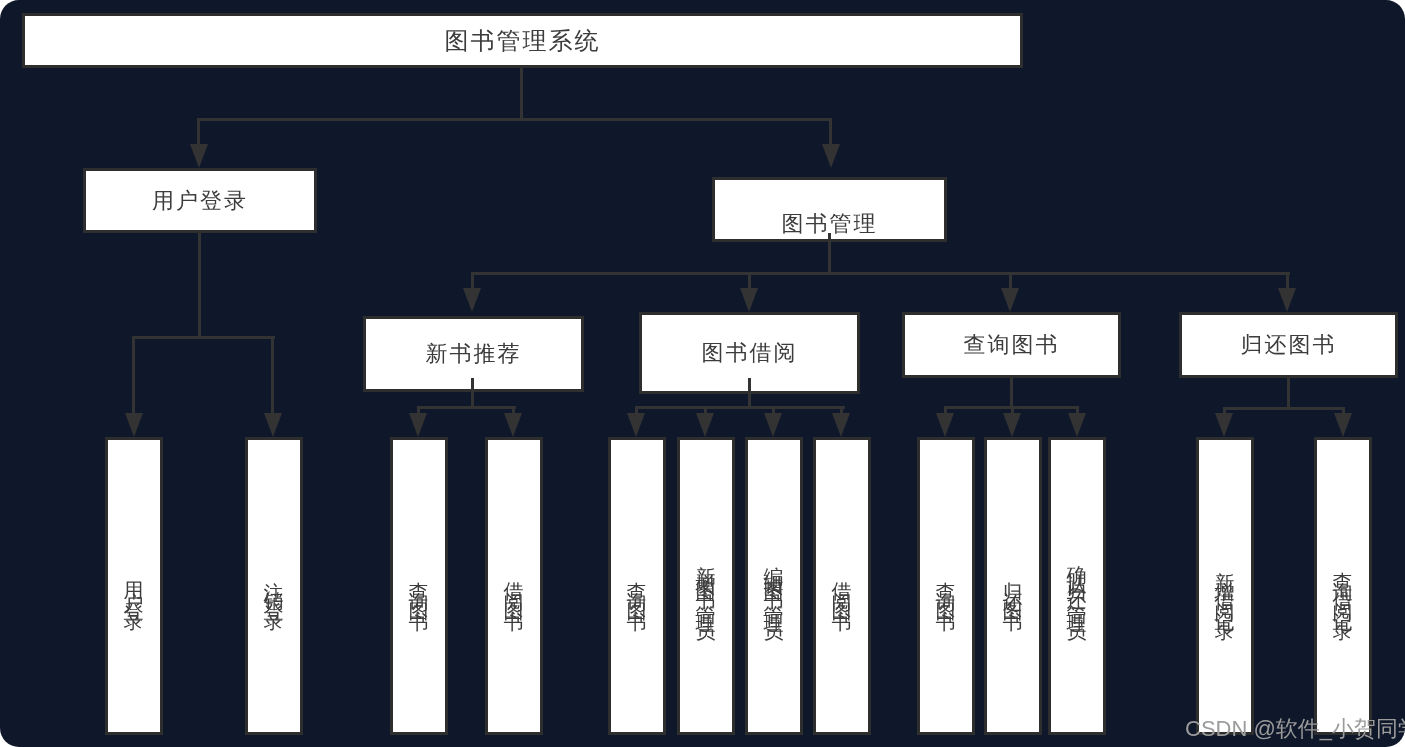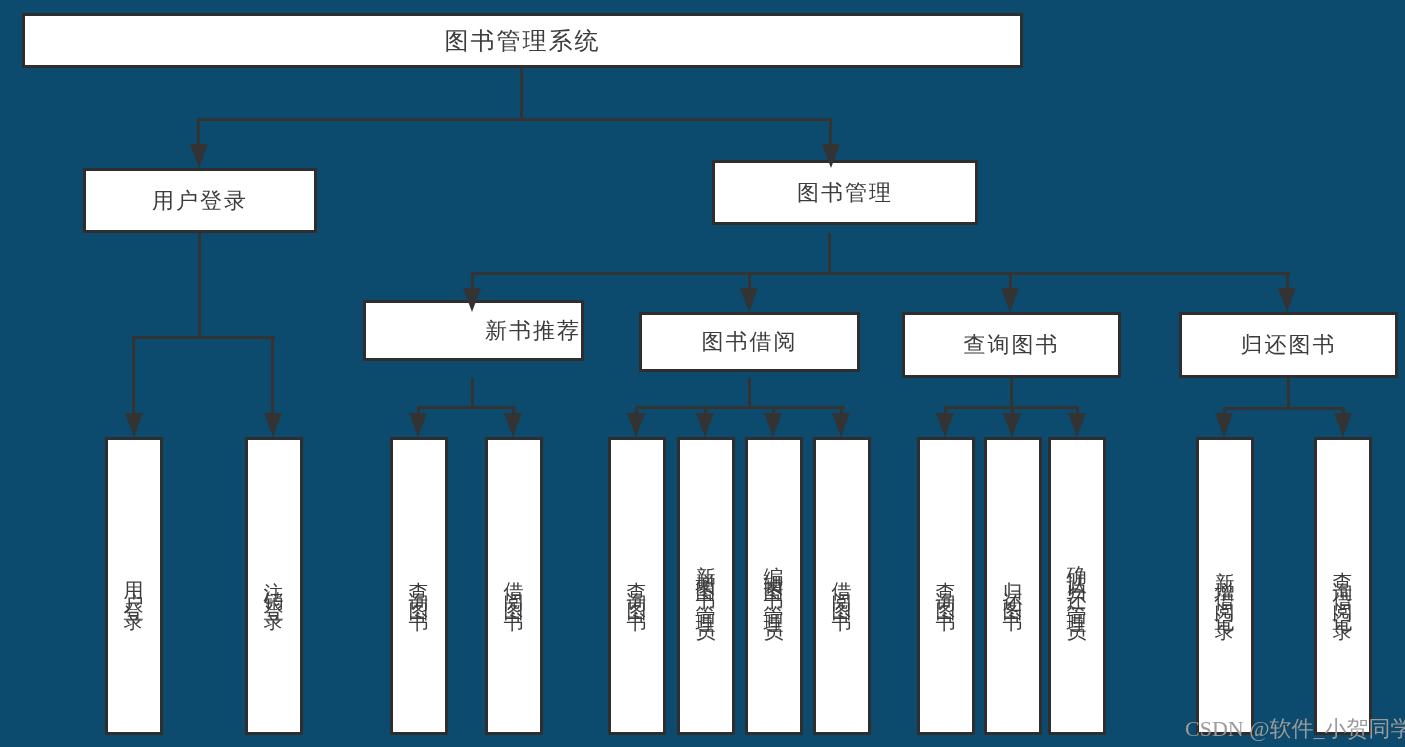--- a/index.html
+++ b/index.html
@@ -1,19 +1,19 @@
 <!DOCTYPE html>
 <html><head>
 <meta charset="utf-8">
 <style>
   html,body{margin:0;padding:0;background:#ffffff;}
   #stage{
-    position:relative;width:1405px;height:747px;background:#0c4a6e;
-    font-family:Liberation Serif, serif;
-    color:#3c3c3c;overflow:hidden;
+    position:relative;width:1405px;height:747px;background:#0f172a;
+    font-family:Liberation Sans, sans-serif;
+    color:#3c3c3c;overflow:hidden;border-radius:19px;
   }
   .box{
     position:absolute;box-sizing:border-box;
     border:3px solid #2e2e2e;background:#ffffff;
     display:flex;align-items:center;justify-content:center;
   }
   .box.h .lbl{font-size:22px;letter-spacing:2px;white-space:nowrap;}
   #root-box .lbl{font-size:24px;letter-spacing:2px;}
   .leaf{top:437px;width:58px;height:298px;}
   .leaf .lbl{
@@ -38,28 +38,28 @@
 
 <div id="stage">
 
   <div class="box h" id="root-box" style="left:22px;top:13px;width:1001px;height:55px;">
     <span class="lbl">图书管理系统</span>
   </div>
 
   <div class="box h" style="left:83px;top:168px;width:234px;height:65px;">
     <span class="lbl">用户登录</span>
   </div>
-  <div class="box h" style="left:712px;top:160px;width:266px;height:65px;">
+  <div class="box h" style="left:712px;top:177px;width:235px;height:65px;align-items:flex-end;">
     <span class="lbl">图书管理</span>
   </div>
 
-  <div class="box h" style="left:363px;top:300px;width:221px;height:61px;justify-content:flex-end;">
+  <div class="box h" style="left:363px;top:316px;width:221px;height:76px;">
     <span class="lbl">新书推荐</span>
   </div>
-  <div class="box h" style="left:639px;top:312px;width:221px;height:60px;">
+  <div class="box h" style="left:639px;top:312px;width:221px;height:82px;">
     <span class="lbl">图书借阅</span>
   </div>
   <div class="box h" style="left:902px;top:312px;width:219px;height:66px;">
     <span class="lbl">查询图书</span>
   </div>
   <div class="box h" style="left:1179px;top:312px;width:219px;height:66px;">
     <span class="lbl">归还图书</span>
   </div>
 
   <div class="box leaf" style="left:105px;">

